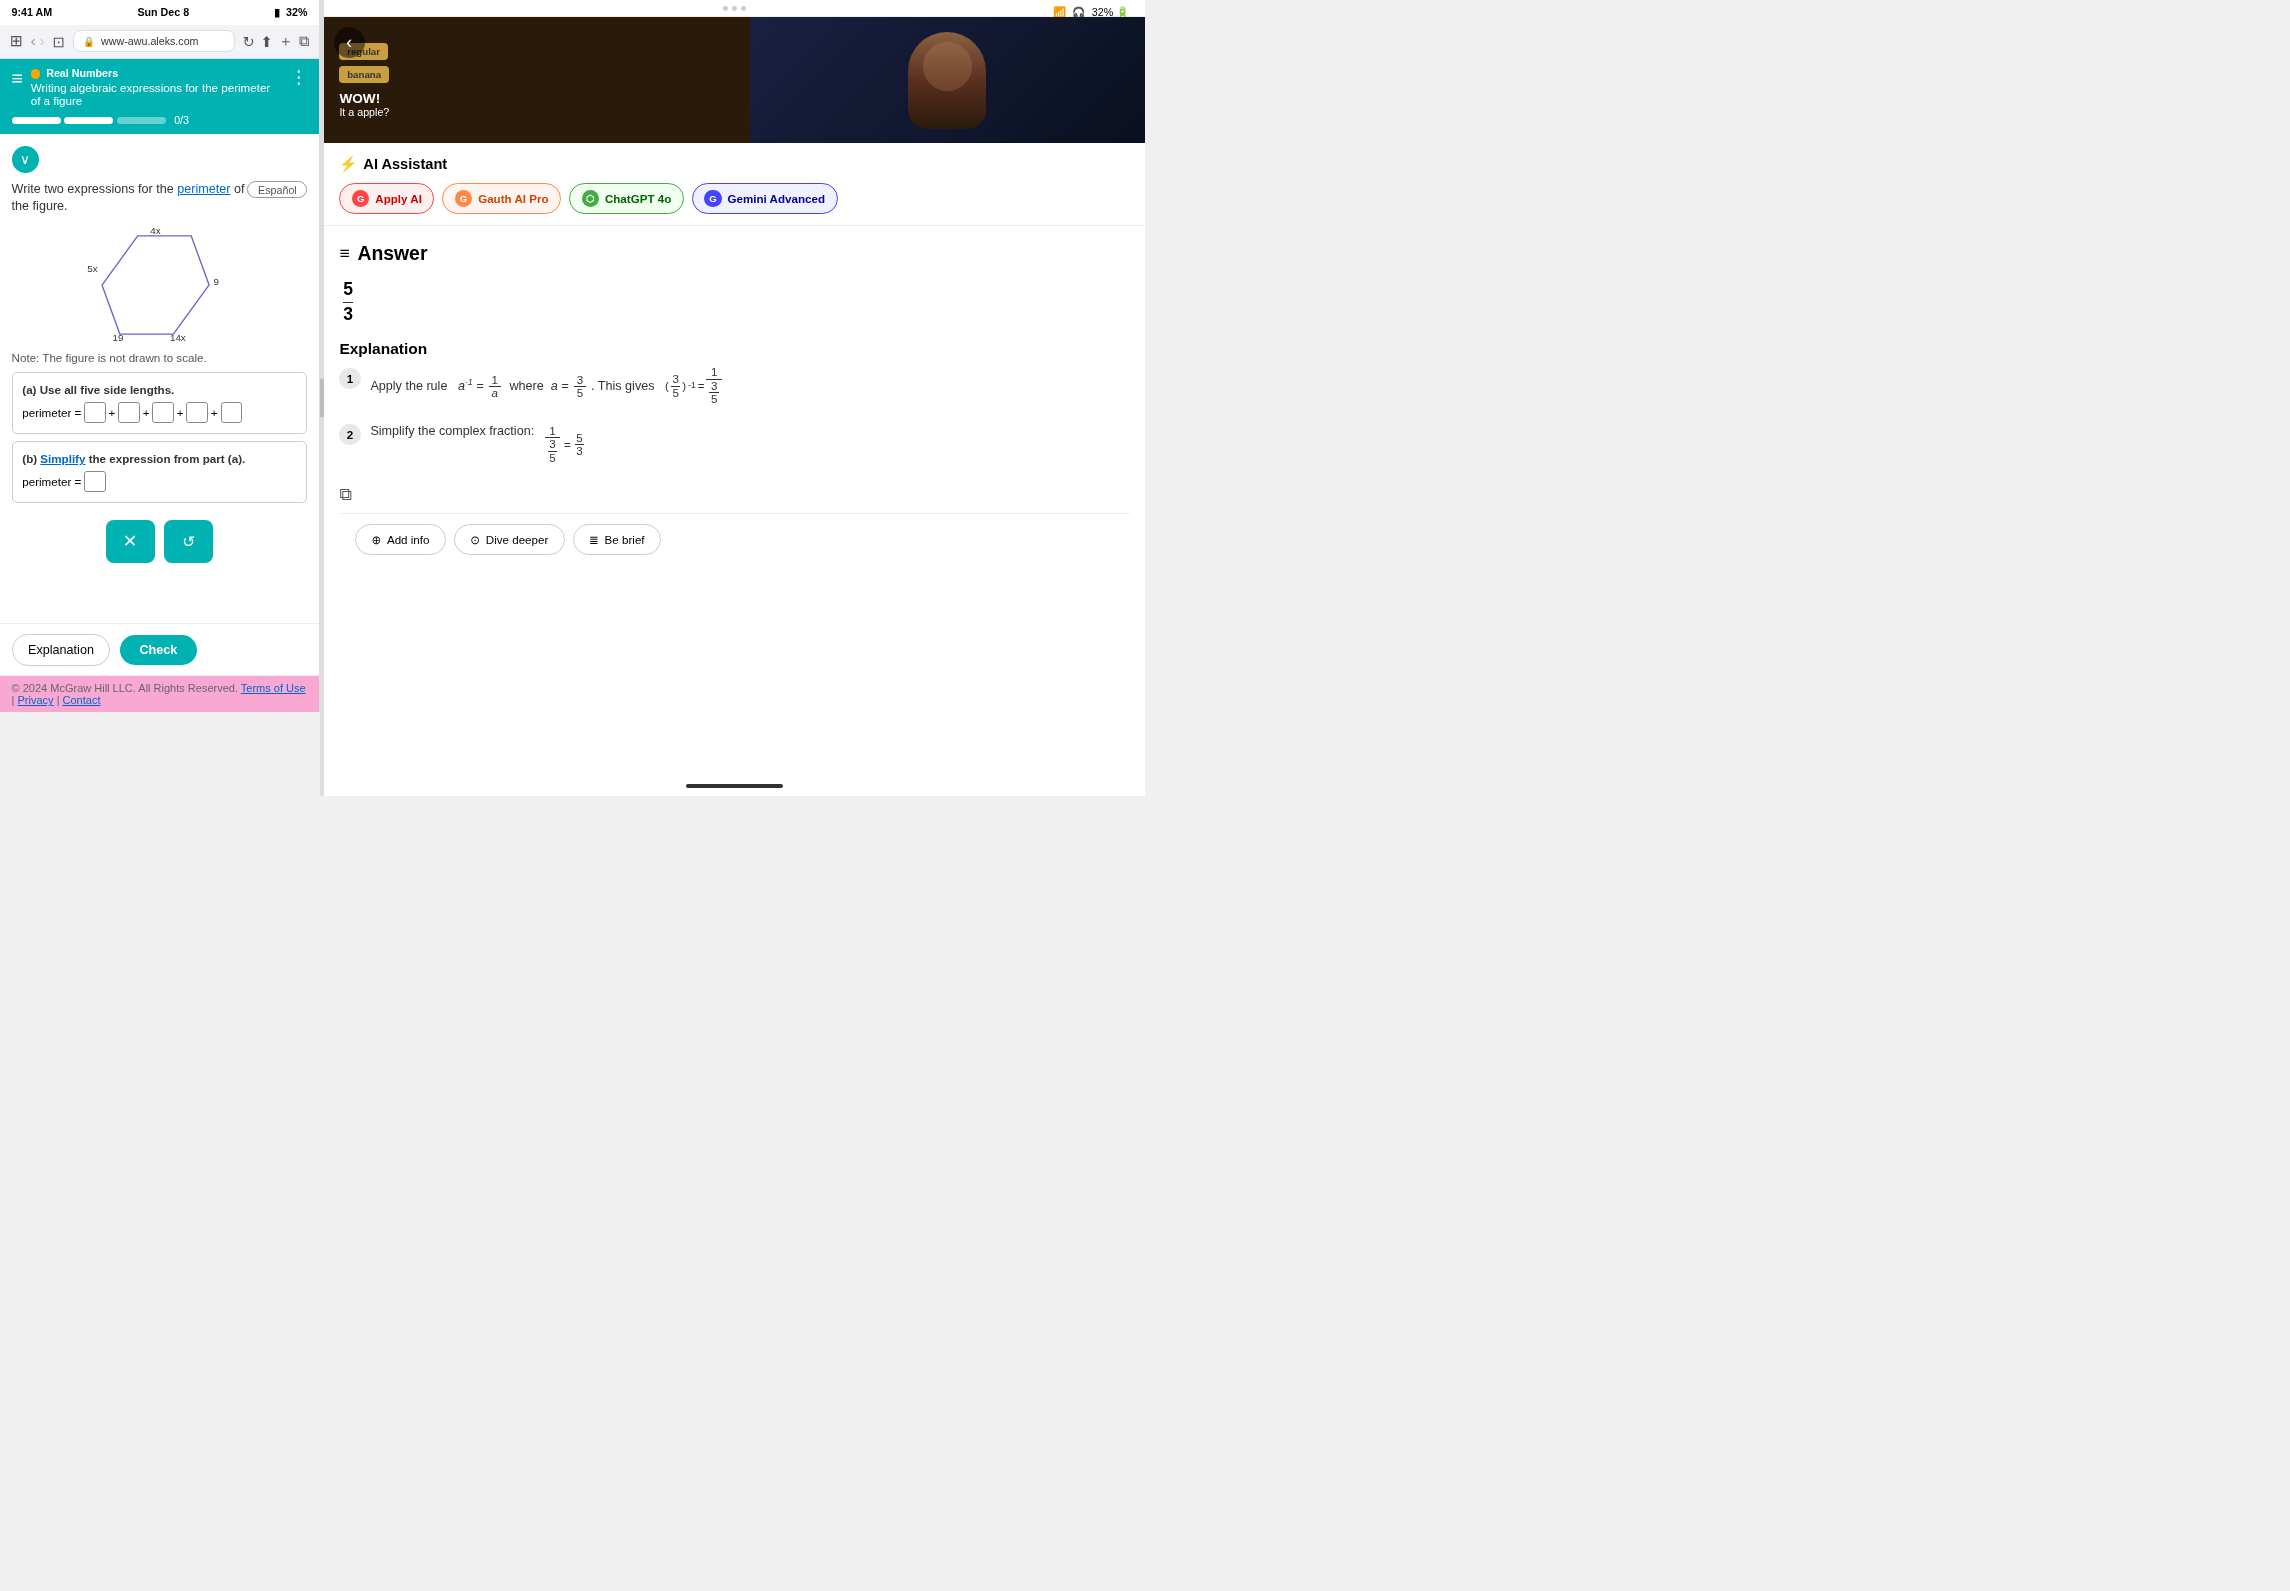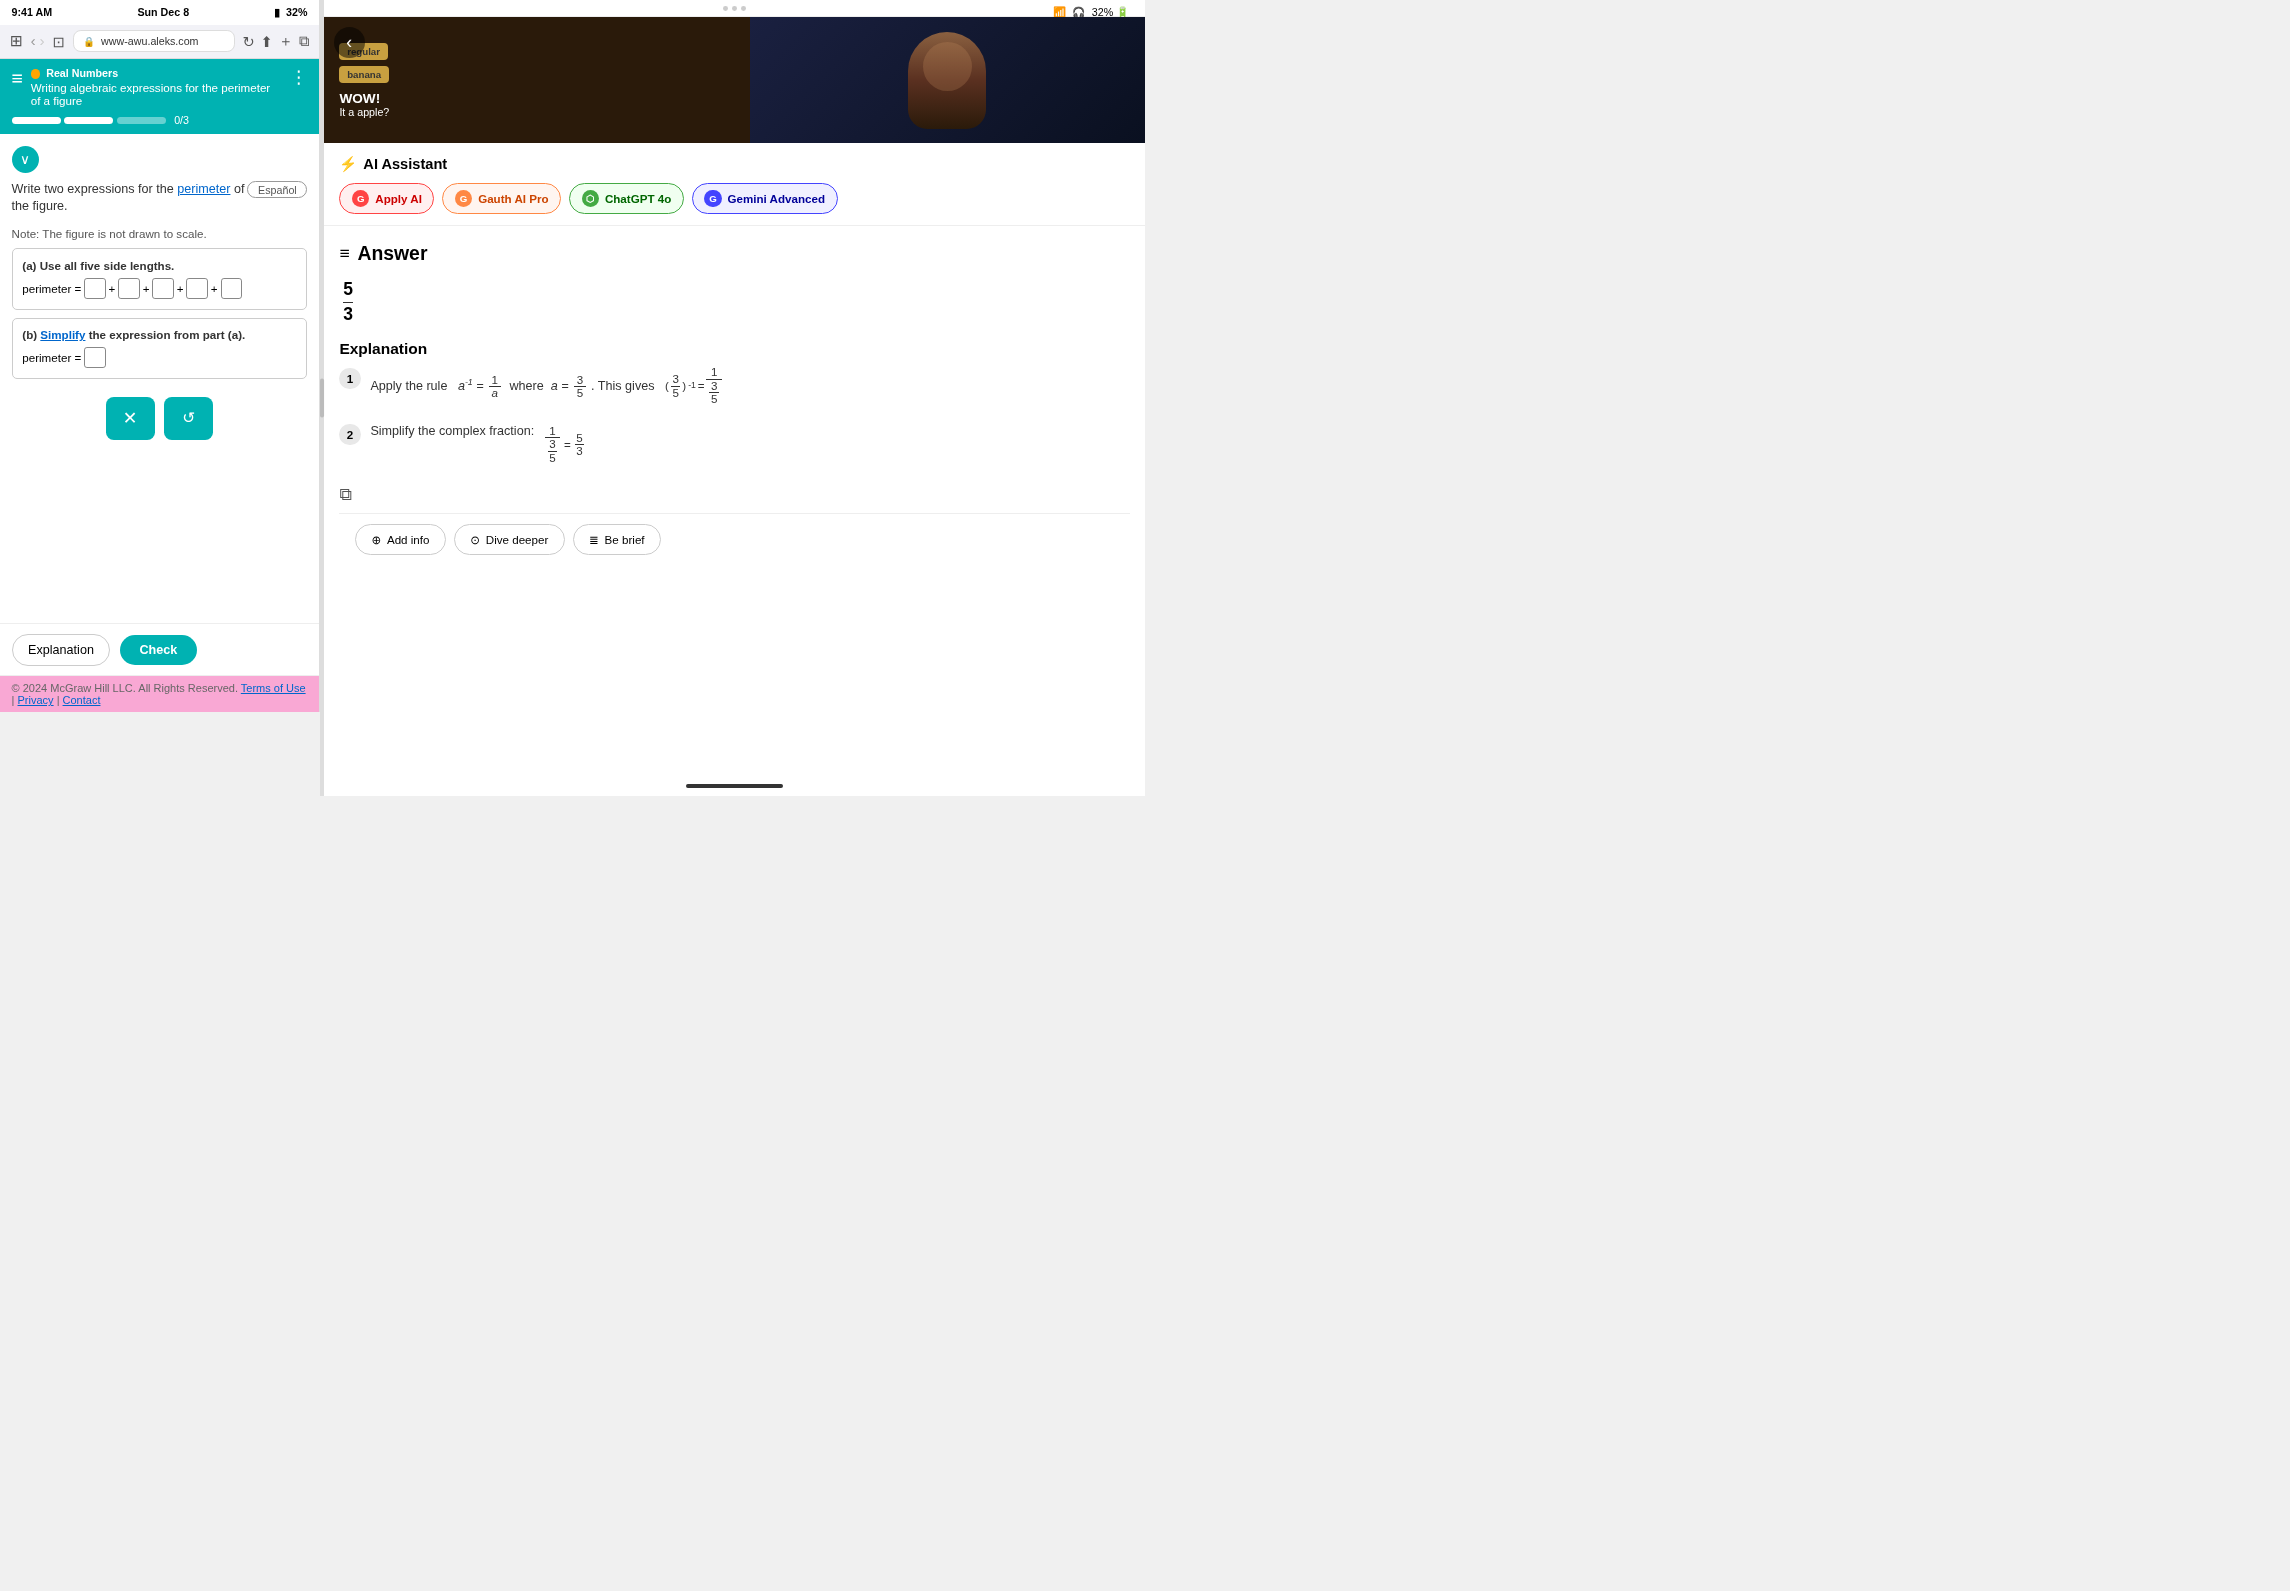--- a/index.html
+++ b/index.html
@@ -182,20 +182,32 @@
     </button>
 
     <button class="espanol-btn">Español</button>
 
     <div class="question-text">
       <span>Write two expressions for the</span>
       <a href="#">perimeter</a>
       <span>of the figure.</span>
     </div>
 
+    <div class="figure-area">
+      <svg viewBox="0 0 150 130">
+
+        <polygon points="50,10 110,10 130,65 90,120 30,120 10,65" fill="none" stroke="#6666cc" stroke-width="1.5"></polygon>
+
+        <text x="70" y="8" font-size="11" fill="#333" text-anchor="middle">4x</text>
+        <text x="135" y="65" font-size="11" fill="#333" text-anchor="start">9</text>
+        <text x="95" y="128" font-size="11" fill="#333" text-anchor="middle">14x</text>
+        <text x="28" y="128" font-size="11" fill="#333" text-anchor="middle">19</text>
+        <text x="5" y="50" font-size="11" fill="#333" text-anchor="end">5x</text>
+      </svg>
+    </div>
 
     <div class="note-text">Note: The figure is not drawn to scale.</div>
 
     <div class="answer-section">
       <div class="part-label">(a) Use all five side lengths.</div>
       <div class="perimeter-row">
         <span>perimeter =</span>
         <div class="input-box"></div>
         <span>+</span>
         <div class="input-box"></div>

